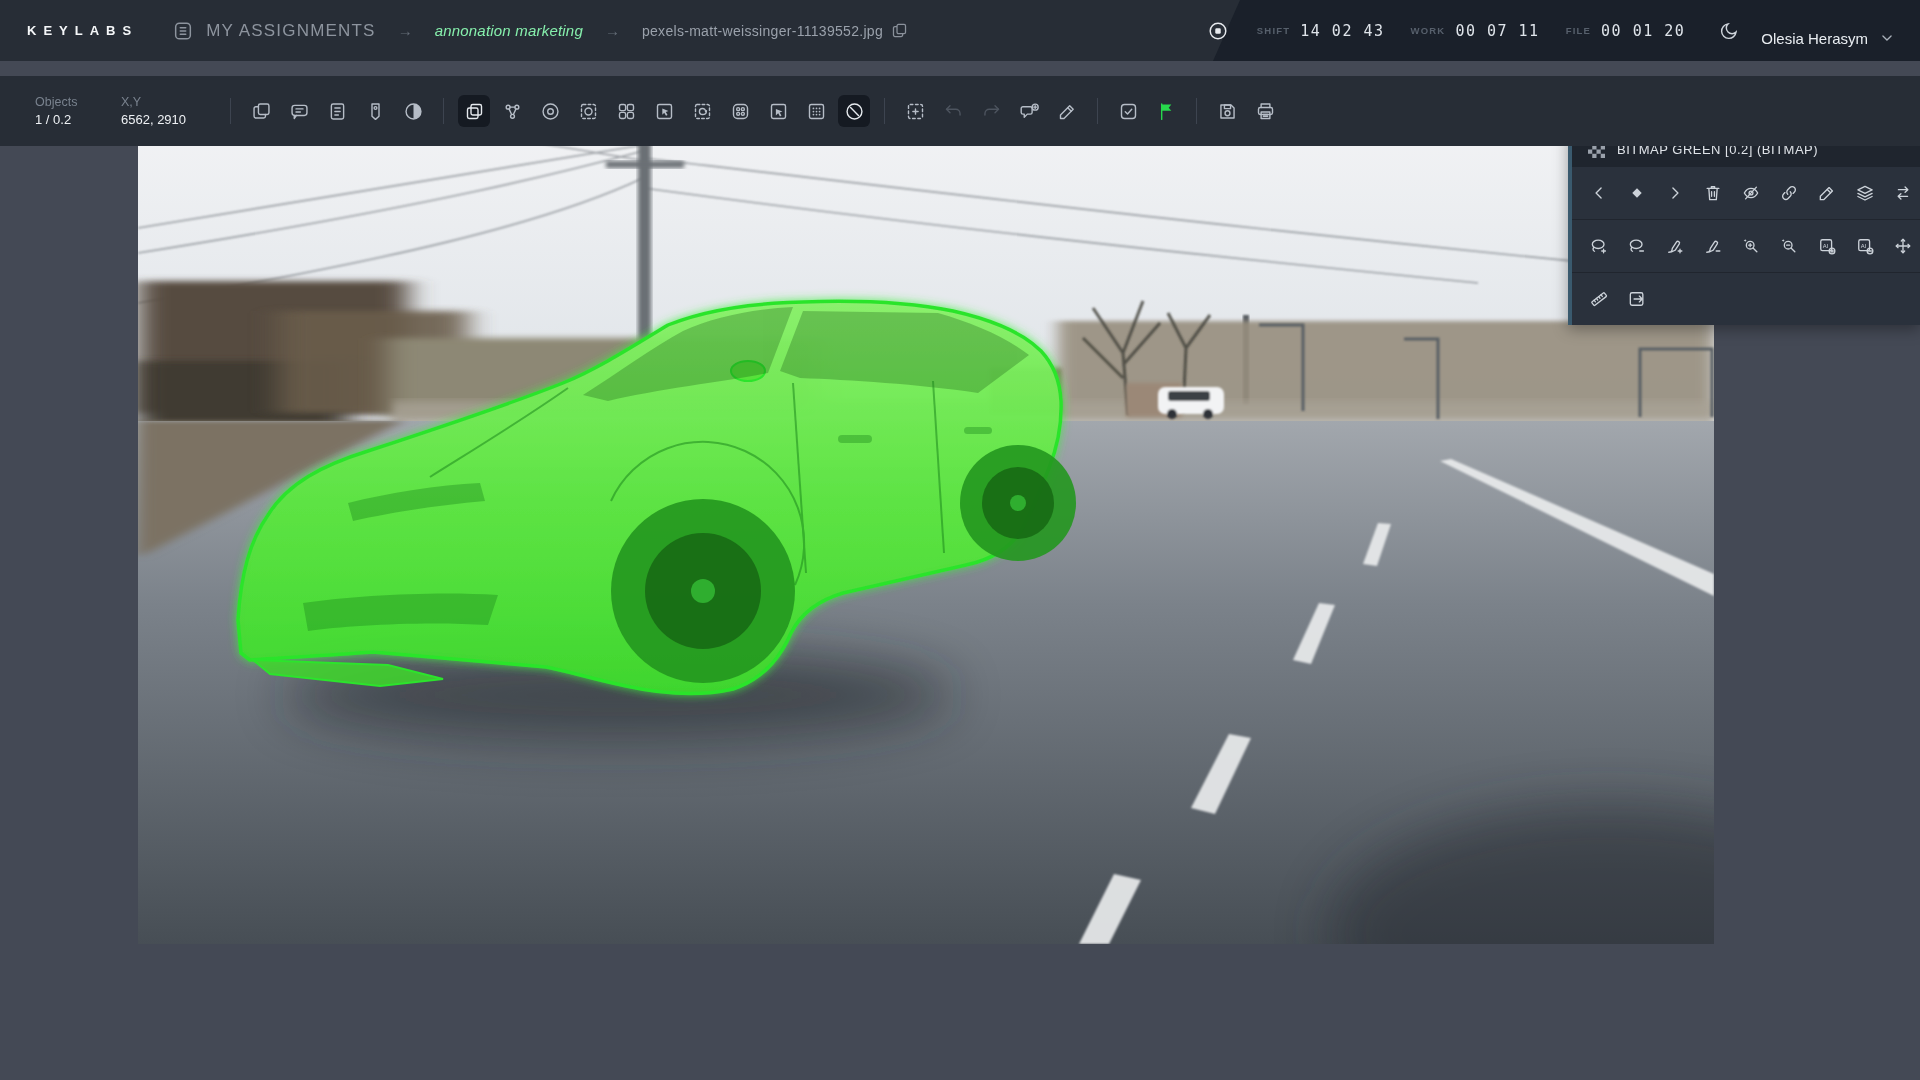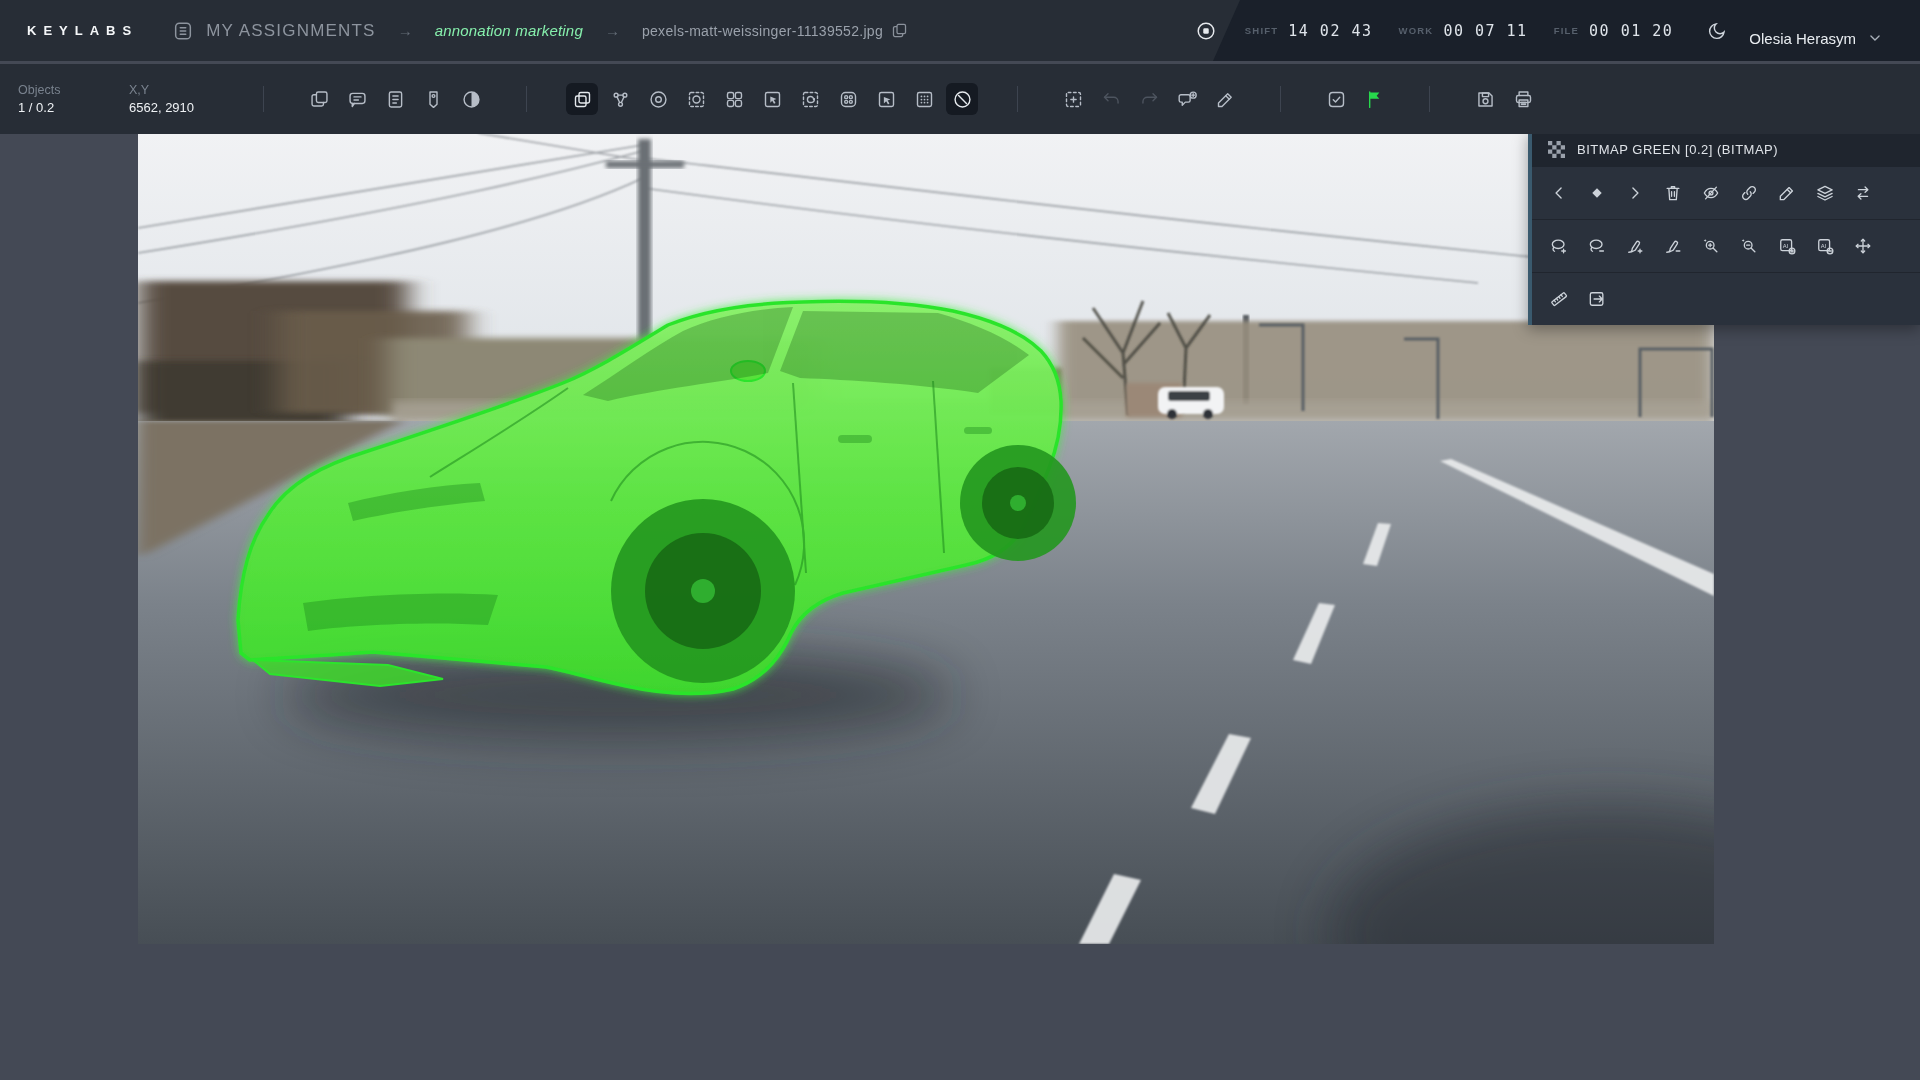--- a/index.html
+++ b/index.html
@@ -15,39 +15,39 @@
   .topbar-left { position:relative; display:flex; align-items:center; height:100%; padding-left:27px; }
   .logo { color:#f5f7f9; font-size:13px; font-weight:700; letter-spacing:7px; margin-right:34px; }
   .crumb-icon { color:#8d949e; margin-right:12px; display:flex; }
   .crumb-icon svg { width:22px; height:22px; }
   .crumb { font-size:17px; letter-spacing:1.2px; color:#8d949e; }
   .crumb.project { font-size:15px; letter-spacing:.2px; color:#86efac; font-weight:500;font-style:italic; }
   .crumb.file { font-size:14px; letter-spacing:.3px; color:#9aa1ab; }
   .bc-arrow { color:#656d78; font-size:15px; margin:0 22px; }
   .copy-icon { color:#8a919b; margin-left:8px; display:flex; cursor:pointer; }
   .copy-icon svg { width:17px; height:17px; }
-  .topbar-right { position:absolute; right:12px; top:0; height:61px; display:flex;
+  .topbar-right { position:absolute; right:0; top:0; height:61px; display:flex;
                   align-items:center; gap:0; padding-right:26px; }
   .stop-btn { color:#e7eaee; display:flex; margin-right:28px; cursor:pointer; }
   .stop-btn svg { width:22px; height:22px; }
   .timer { display:flex; align-items:center; margin-right:26px; }
   .timer-label { font-size:9.5px; letter-spacing:1.2px; color:#57606c; margin-right:10px; font-weight:700; }
   .timer-value { font-family:"DejaVu Sans Mono", monospace; font-size:15px;
                  letter-spacing:1.5px; color:#dfe4ea; white-space:pre; }
   .moon-btn { color:#cfd5dc; display:flex; margin:0 22px 0 8px; cursor:pointer; }
   .moon-btn svg { width:20px; height:20px; }
   .user { display:flex; align-items:center; gap:12px; cursor:pointer;margin-top:15px; }
   .user-name { font-size:15px; color:#e9edf1; }
   .user-chevron { color:#aab1ba; display:flex; }
   .user-chevron svg { width:14px; height:14px; }
 
   
-  .toolbar { position:absolute; left:0; top:64px; width:1920px; height:70px;
+  .toolbar { position:absolute; left:0; top:76px; width:1920px; height:70px;
              background:#272d36; display:flex; align-items:center; z-index:25;
-             padding-left:18px;gap:25px; }
+             padding-left:35px; }
   .stat { display:flex; flex-direction:column; gap:3px; margin-right:30px; min-width:56px; }
   .stat-label { font-size:12.5px; color:#79828e; }
   .stat-value { font-size:13px; color:#eef1f4; }
   .tb-divider { width:1px; height:26px; background:#3d4450; margin:0 14px; flex:none; }
   .tb-group { display:flex; align-items:center; gap:6px; }
   .tool-btn { width:32px; height:32px; border-radius:6px; display:flex; align-items:center;
               justify-content:center; color:#b6bdc7; cursor:pointer; flex:none; }
   .tool-btn svg { width:21px; height:21px; }
   .tool-btn.active { background:#151a22; color:#e6eaee; }
   .tool-btn.disabled { color:#4d545f; cursor:default; }
@@ -55,21 +55,21 @@
   .tool-btn.white { color:#ffffff; }
 
   
   .workspace { position:absolute; left:0; top:131px; width:1920px; height:949px;
                background:#444955; }
   .photo { position:absolute; left:138px; top:2px; width:1576px; height:811px;
            background:#dfe3e8; overflow:hidden; cursor:crosshair; }
   .scene { display:block; width:1576px; height:811px; }
 
   
-  .panel { position:absolute; right:0; top:0; width:392px; background:#2a313c;
+  .panel { position:absolute; right:0; top:0; width:352px; background:#2a313c;
            border-left:4px solid #3a5a6e; box-shadow:0 4px 14px rgba(0,0,0,.35); z-index:20; }
   .panel-header { height:36px; background:#1f252e; display:flex; align-items:center;
                   gap:12px; padding:0 16px; cursor:move; }
   .panel-checker { color:#9aa1ab; display:flex; }
   .panel-checker svg { width:17px; height:17px; }
   .panel-title { font-size:13px; letter-spacing:.5px; color:#dfe3e8; }
   .panel-row { display:flex; align-items:center; gap:8px; padding:11px 12px; }
   .panel-row + .panel-row { border-top:1px solid #20252e; }
   .panel-row .tool-btn { width:30px; height:30px; color:#ccd2d9; }
   .panel-row .tool-btn svg { width:20px; height:20px; }

